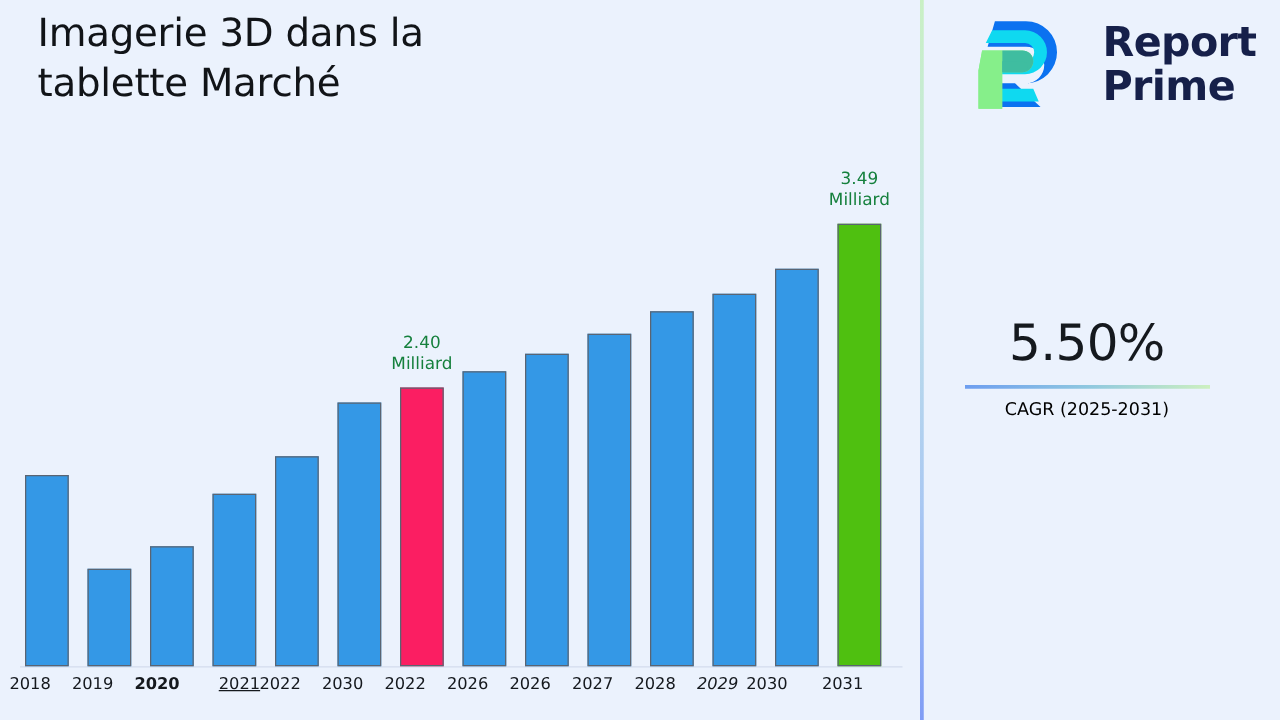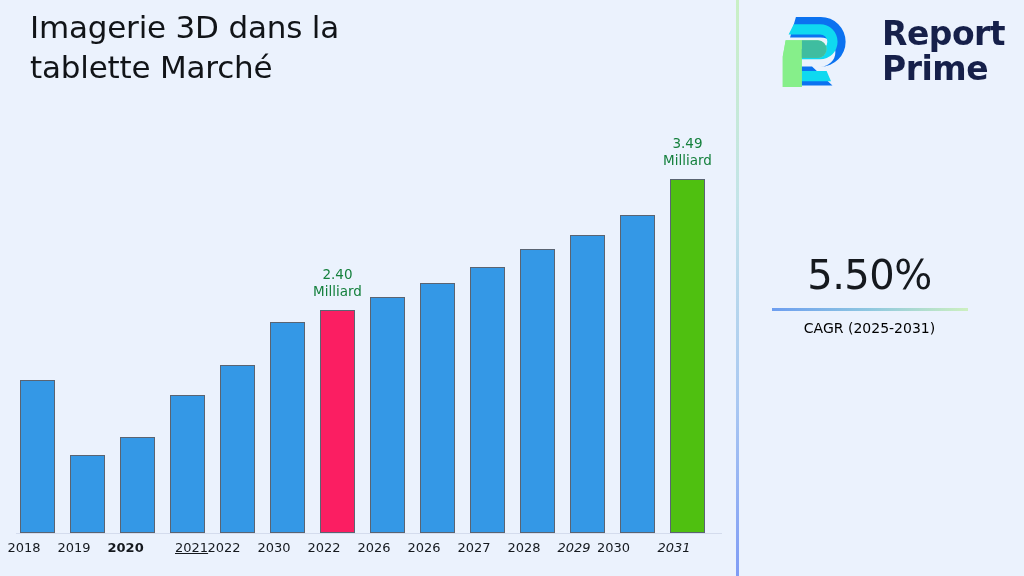--- a/index.html
+++ b/index.html
@@ -169,21 +169,21 @@
         <div class="tick-label" style="left: 407.5px;">2026</div>
         <div class="bar" style="left: 470px; top: 267px; height: 266px;"></div>
         <div class="tick-label" style="left: 457.5px;">2027</div>
         <div class="bar" style="left: 520px; top: 249px; height: 284px;"></div>
         <div class="tick-label" style="left: 507.5px;">2028</div>
         <div class="bar" style="left: 570px; top: 235px; height: 298px;"></div>
         <div class="tick-label" style="left: 557.5px; font-style: italic;">2029</div>
         <div class="bar" style="left: 620px; top: 215px; height: 318px;"></div>
         <div class="tick-label" style="left: 597px;">2030</div>
         <div class="bar bar-highlight-green" style="left: 670px; top: 179px; height: 354px;"></div>
-        <div class="tick-label" style="left: 657.5px; font-style: italic;">2031</div>
+        <div class="tick-label" style="left: 657.5px;">2031</div>
         <div class="bar-label" style="left: 292.5px; top: 266px;">2.40
 Milliard</div>
         <div class="bar-label" style="left: 642.5px; top: 135px;">3.49
 Milliard</div>
       </div>
   </div>
 
   <div id="panel-divider"></div>
 
   <div id="side-panel">

